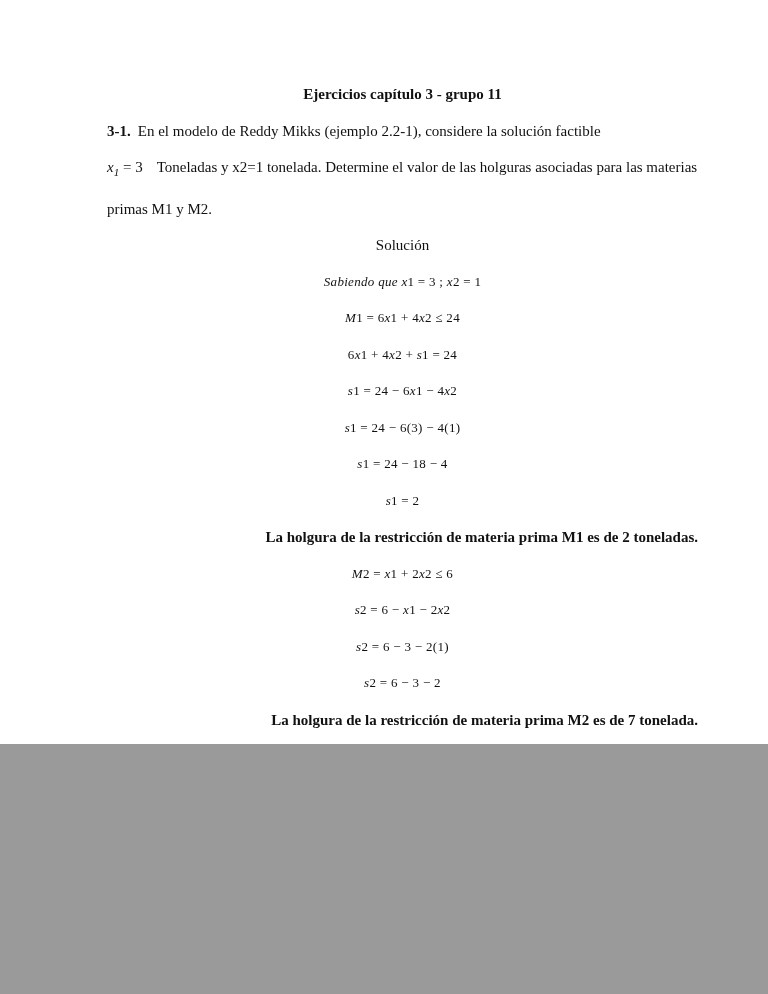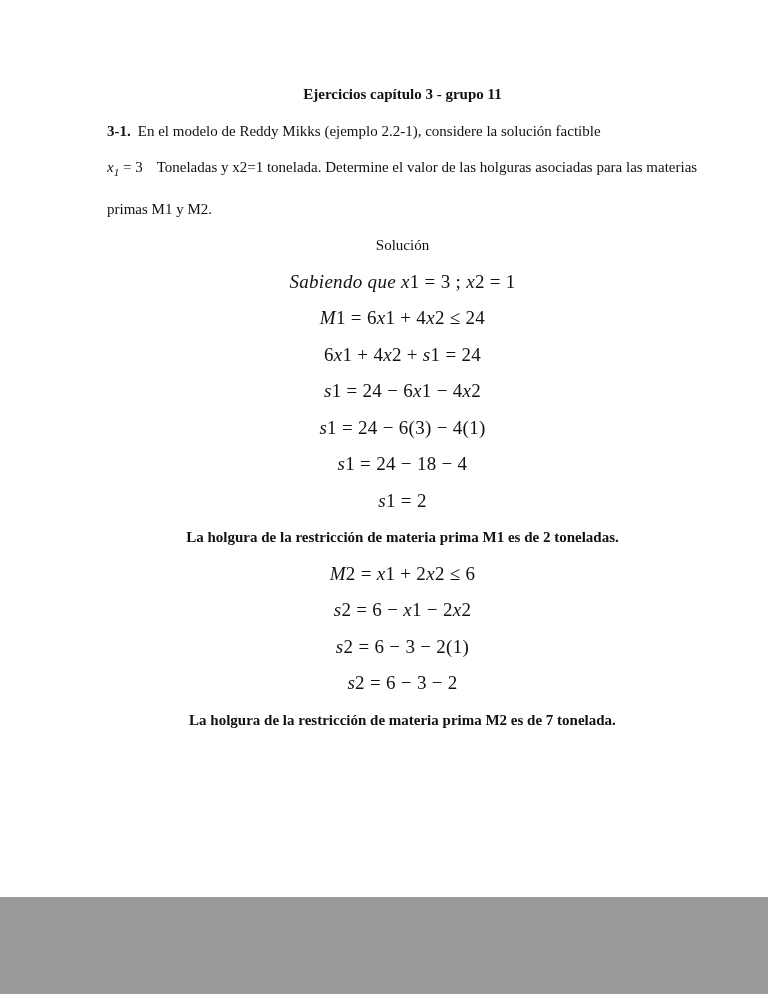--- a/index.html
+++ b/index.html
@@ -1,42 +1,42 @@
 <!DOCTYPE html>
 <html><head>
 <meta charset="utf-8">
 <style>
   html, body { margin: 0; padding: 0; background: #9a9a9a; }
   .page {
     width: 768px;
-    height: 897px;
+    height: 744px;
     background: #ffffff;
     box-sizing: border-box;
     padding: 76px 70px 0 107px;
     font-family: "Liberation Serif", serif;
     font-size: 15px;
     color: #111111;
     overflow: hidden;
   }
   .ln { margin: 0; line-height: 36.5px; }
   .title { text-align: center; font-weight: bold; }
   .para { text-align: left; }
   .bold-num { font-weight: bold; margin-right: 7px; }
   .xvar { font-style: italic; font-family: "Liberation Serif", serif; }
   .xvar sub { font-style: italic; font-size: 11px; }
   .xval { margin-right: 14px; }
   .center { text-align: center; }
   .eq {
     text-align: center;
-    font-size: 19px;
+    font-size: 13px;
     font-family: "Liberation Serif", serif;
     letter-spacing: 0.3px;
   }
   .eq i { font-family: "Liberation Serif", serif; }
-  .conclusion { font-weight: bold; text-align: center; font-family: Liberation Serif, serif; }
+  .conclusion { font-weight: bold; text-align: right; font-family: Liberation Serif, serif; }
 </style>
 </head>
 <body>
 
 <div class="page">
 
   <p class="ln title">Ejercicios capítulo 3 - grupo 11</p>
 
   <p class="ln para"><span class="bold-num">3-1.</span><span>En el modelo de Reddy Mikks (ejemplo 2.2-1), considere la solución factible</span></p>
 

